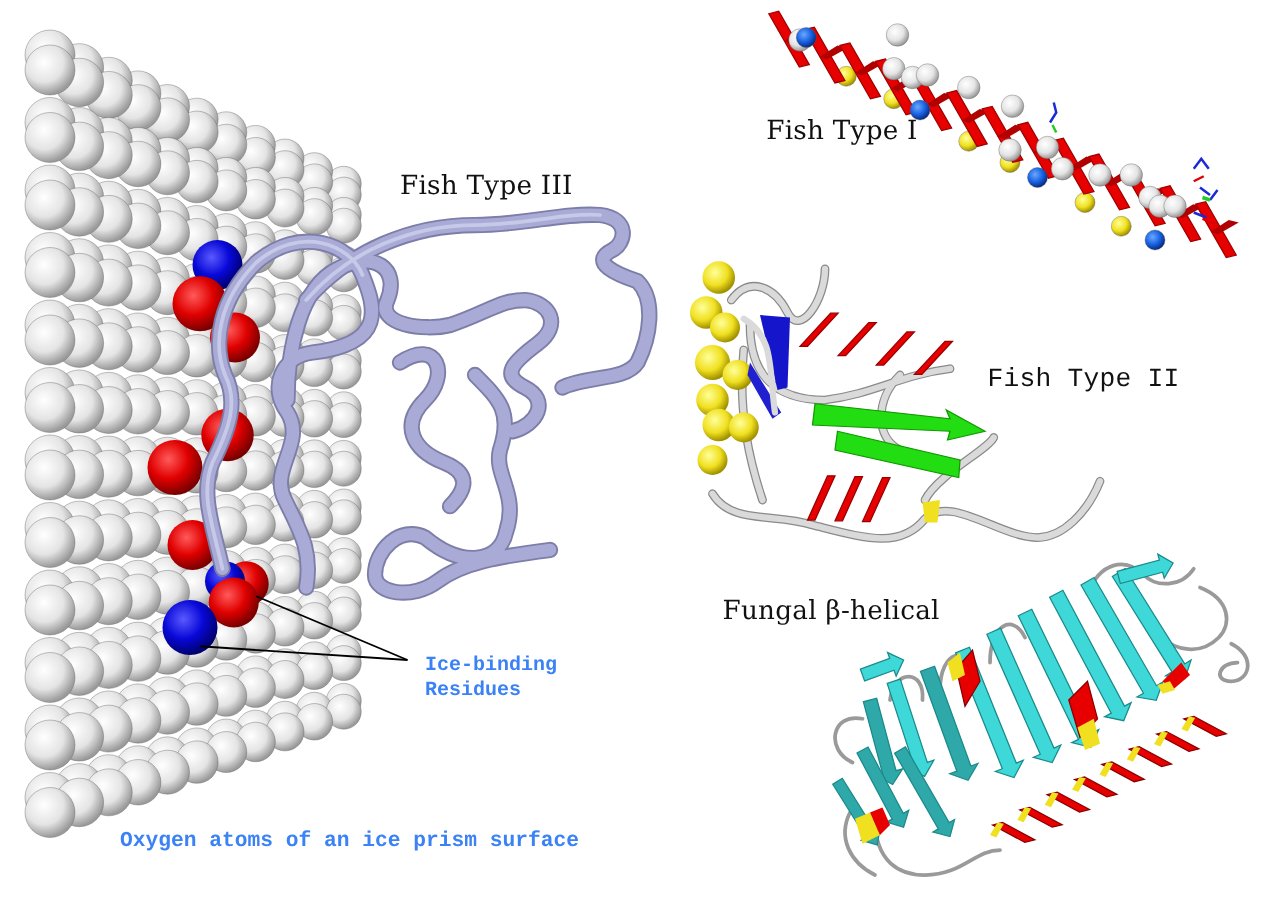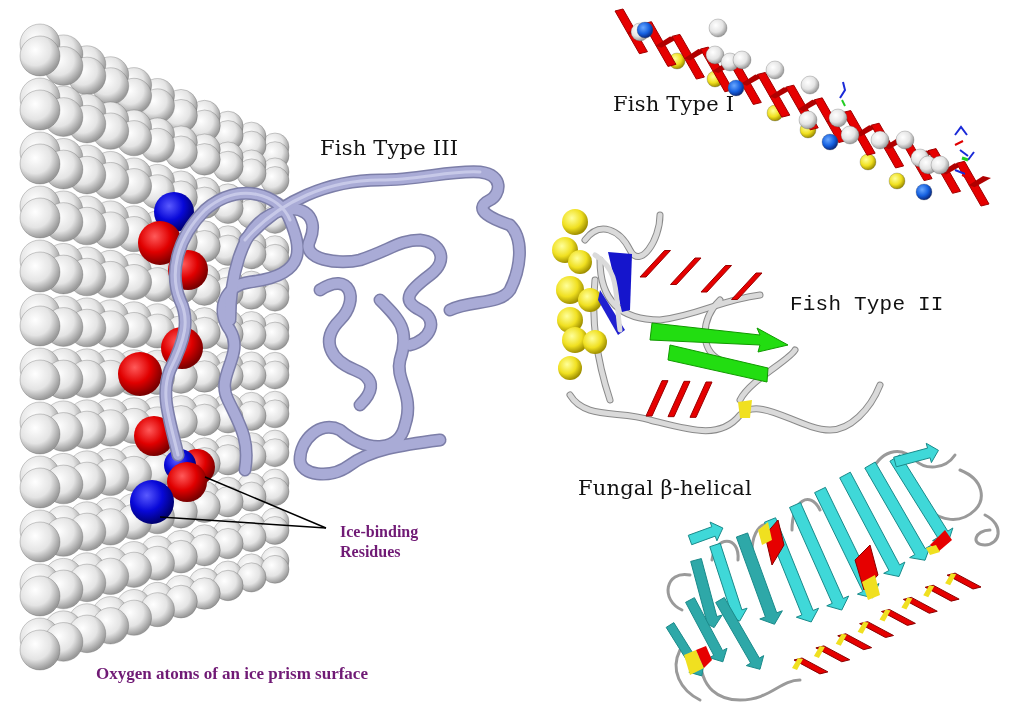--- a/index.html
+++ b/index.html
@@ -3,22 +3,22 @@
 <meta charset="utf-8">
 <style>
   html, body { margin: 0; padding: 0; background: #ffffff; }
   body { width: 1024px; height: 725px; position: relative; overflow: hidden; font-family: "DejaVu Serif", serif; }
   #figure { position: absolute; left: 0; top: 0; width: 1024px; height: 725px; }
   .label-serif {
     position: absolute; font-family: "DejaVu Serif", serif; color: #111111;
     font-size: 21px; letter-spacing: 0.2px; white-space: nowrap;
   }
   .label-blue {
-    position: absolute; font-family: Liberation Serif, serif; font-weight: bold;
-    color: #701a75; white-space: nowrap;
+    position: absolute; font-family: Liberation Mono, monospace; font-weight: bold;
+    color: #3b82f6; white-space: nowrap;
   }
   #lbl-ibr { font-size: 16px; line-height: 20px; left: 340px; top: 522px; }
   #lbl-ice { font-size: 17px; left: 96px; top: 664px; }
   #lbl-t3 { left: 320px; top: 122px; margin-top: 14px; }
   #lbl-t1 { left: 613px; top: 92px; }
   #lbl-t2 { left: 790px; top: 293px; font-family: Liberation Mono, monospace; }
   #lbl-fungal { left: 578px; top: 476px; }
 </style>
 </head>
 <body>

